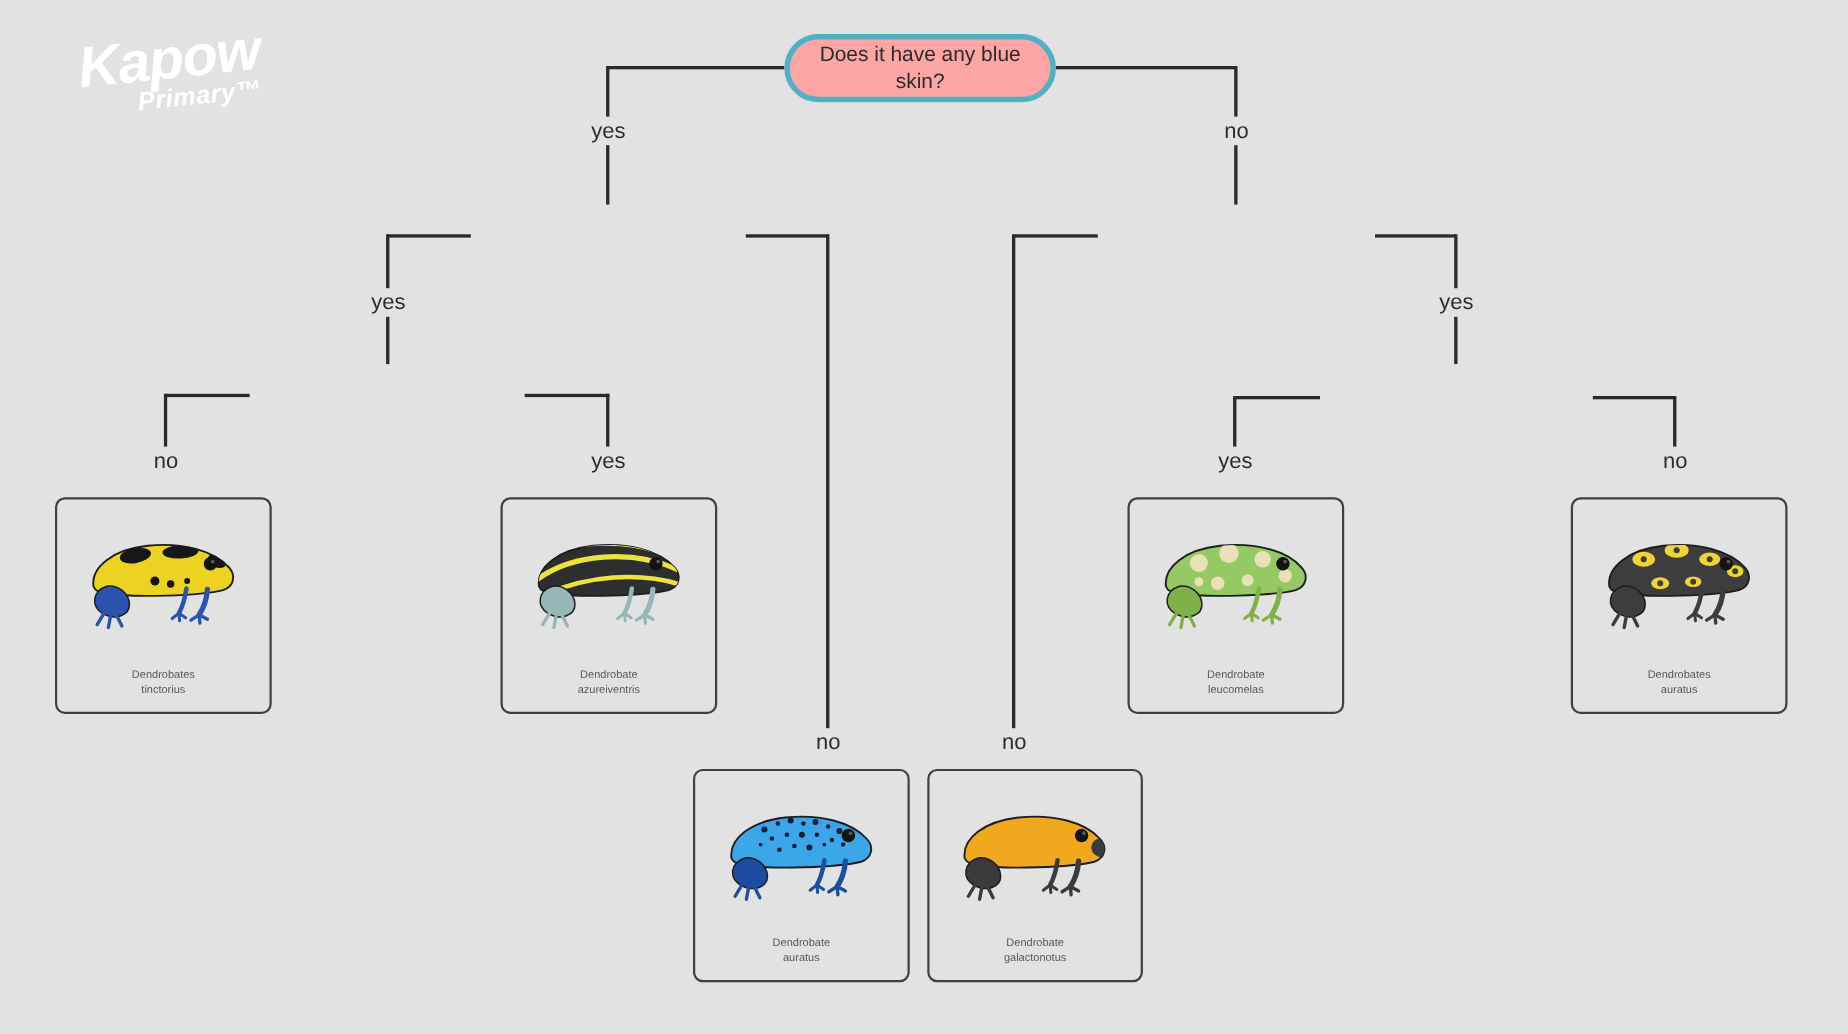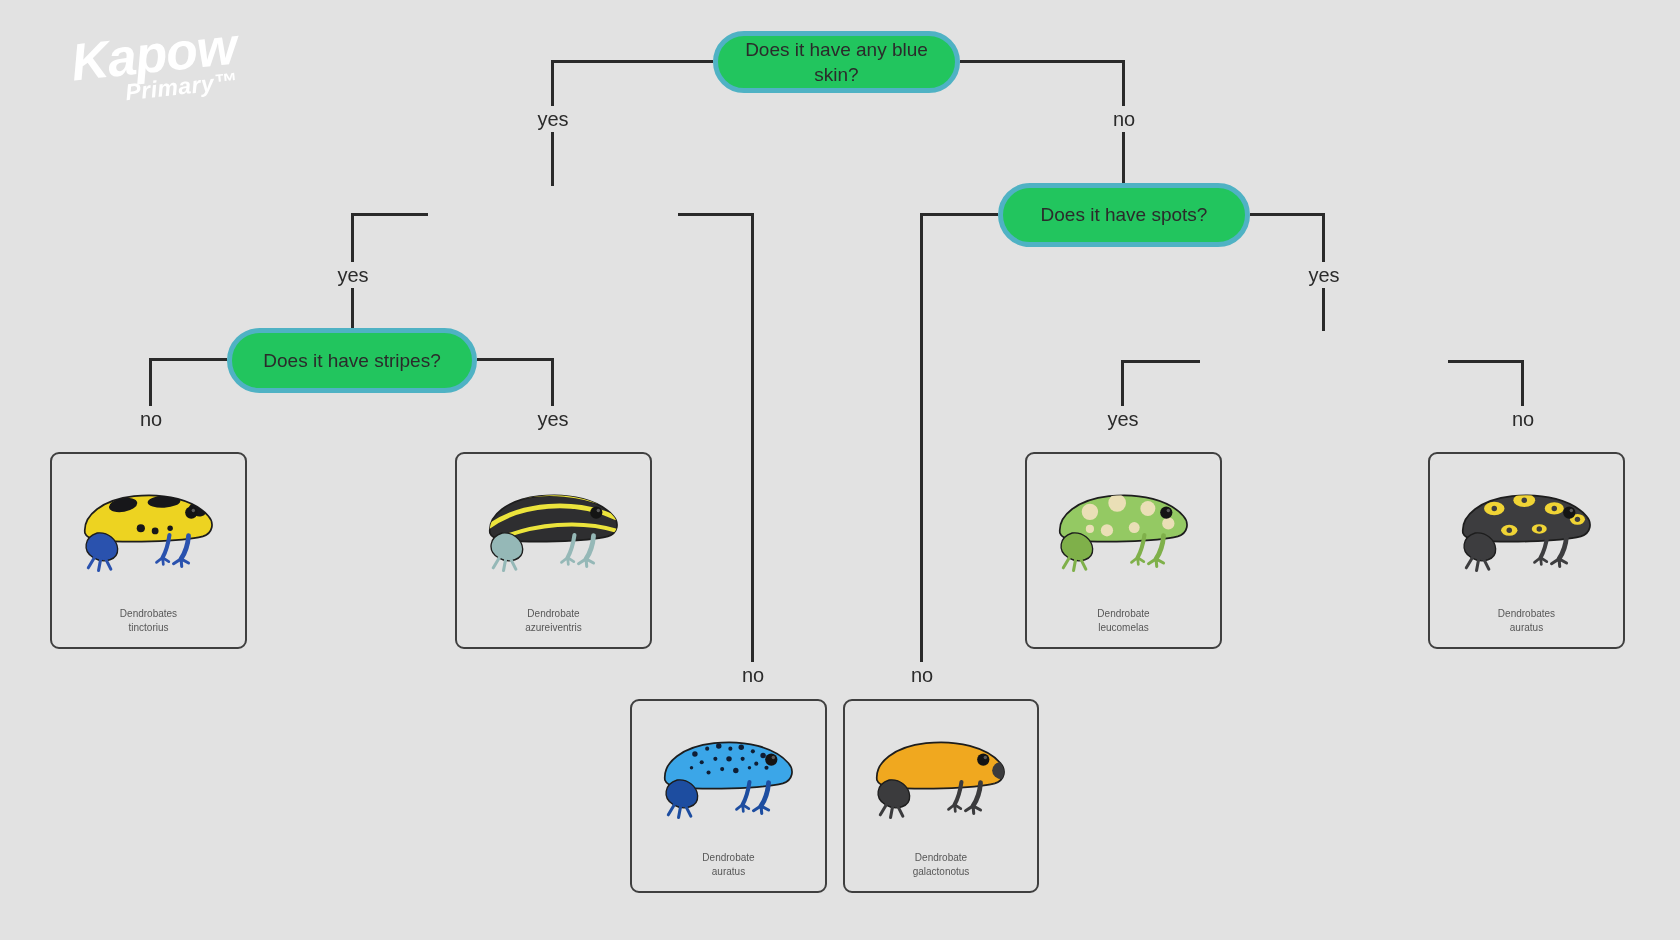--- a/index.html
+++ b/index.html
@@ -10,21 +10,21 @@
   .logo{position:absolute;left:72px;top:28px;color:#ffffff;transform:rotate(-6deg);user-select:none;}
   .logo .brand{font-size:52px;font-weight:bold;font-style:italic;letter-spacing:-1px;line-height:1;}
   .logo .sub{font-size:23px;font-style:italic;font-weight:bold;text-align:right;margin-top:-4px;padding-right:2px;letter-spacing:0.5px;}
 
   
   .hline,.vline{position:absolute;background:#2a2a2a;}
   .hline{height:3px;}
   .vline{width:3px;}
 
   
-  .pill{position:absolute;background:#22c55e;border:5px solid #4fb2c4;border-radius:36px;
+  .pill{position:absolute;background:#fca5a5;border:5px solid #4fb2c4;border-radius:36px;
         box-sizing:border-box;display:flex;align-items:center;justify-content:center;
         text-align:center;font-size:19px;color:#2b2b2b;line-height:1.32;padding:4px 16px;}
 
   
   .blabel{position:absolute;transform:translateX(-50%);background:#e2e2e2;padding:0 11px;
           font-size:20px;color:#2b2b2b;line-height:26px;}
 
   
   .card{position:absolute;border:2px solid #3f3f3f;border-radius:9px;box-sizing:border-box;
         display:flex;flex-direction:column;align-items:center;justify-content:space-between;
@@ -74,26 +74,20 @@
   <span class="blabel" style="left:1324px;top:262px">yes</span>
   <span class="blabel" style="left:151px;top:406px">no</span>
   <span class="blabel" style="left:553px;top:406px">yes</span>
   <span class="blabel" style="left:1123px;top:406px">yes</span>
   <span class="blabel" style="left:1523px;top:406px">no</span>
   <span class="blabel" style="left:753px;top:662px">no</span>
   <span class="blabel" style="left:922px;top:662px">no</span>
 
   <div class="pill" style="left:713px;top:31px;width:247px;height:62px">
     <span>Does it have any blue skin?</span>
-  </div>
-  <div class="pill" style="left:998px;top:183px;width:252px;height:64px">
-    <span>Does it have spots?</span>
-  </div>
-  <div class="pill" style="left:227px;top:328px;width:250px;height:65px">
-    <span>Does it have stripes?</span>
   </div>
 
   <div class="card" style="left:50px;top:452px;width:197px;height:197px">
     <div class="frog">
         <svg viewBox="0 0 220 150" width="150" height="103" xmlns="http://www.w3.org/2000/svg">
     <defs>
             <clipPath id="clip-tinctorius">
               <path d="M16,86 C13,60 42,37 88,32 C134,27 177,38 197,61 C206,71 204,86 189,91 C158,99 68,101 37,96 C23,94 18,92 16,86 Z"></path>
             </clipPath>
           </defs>

